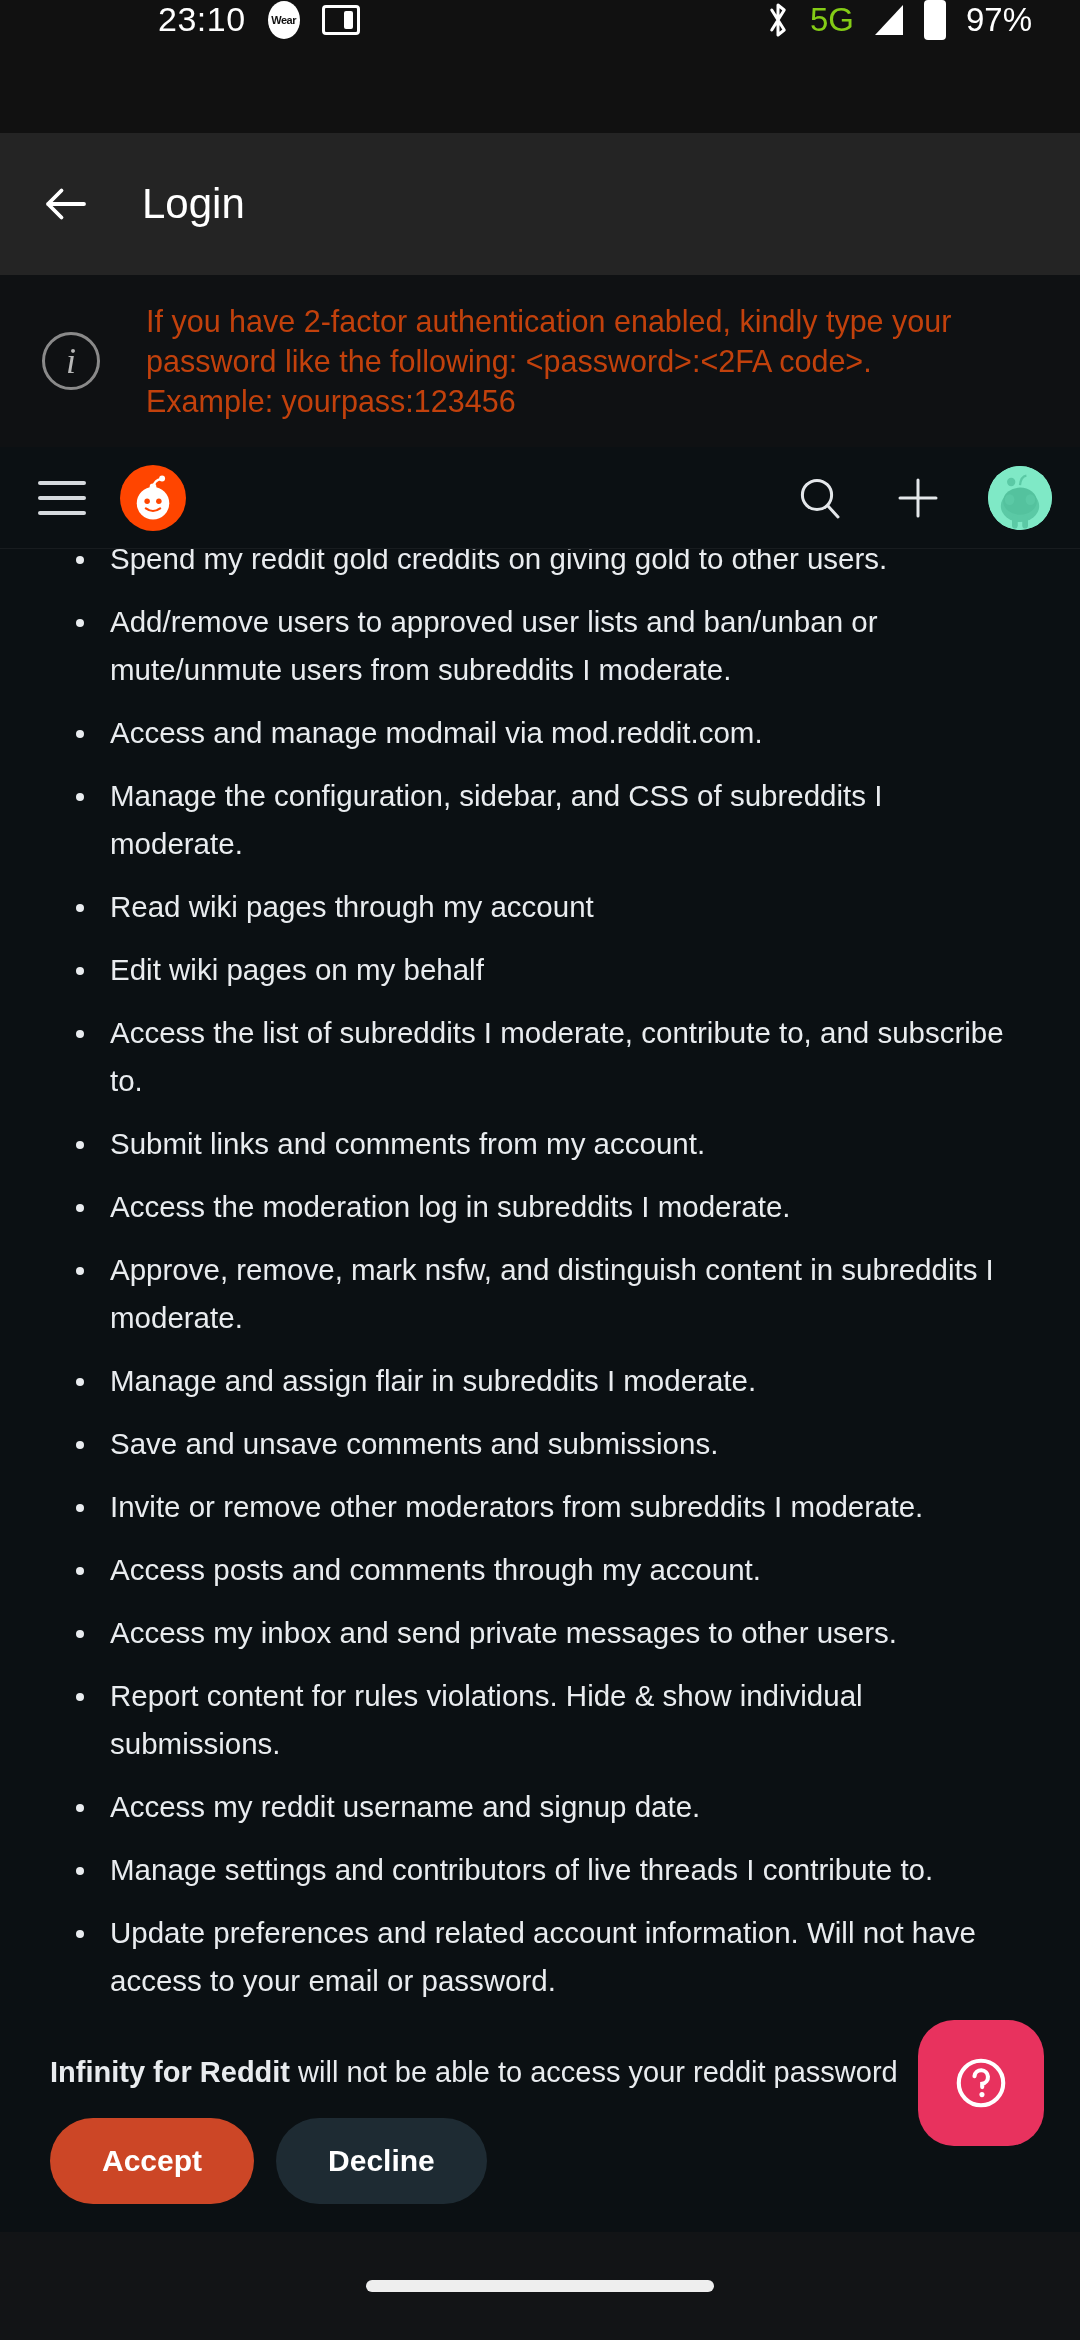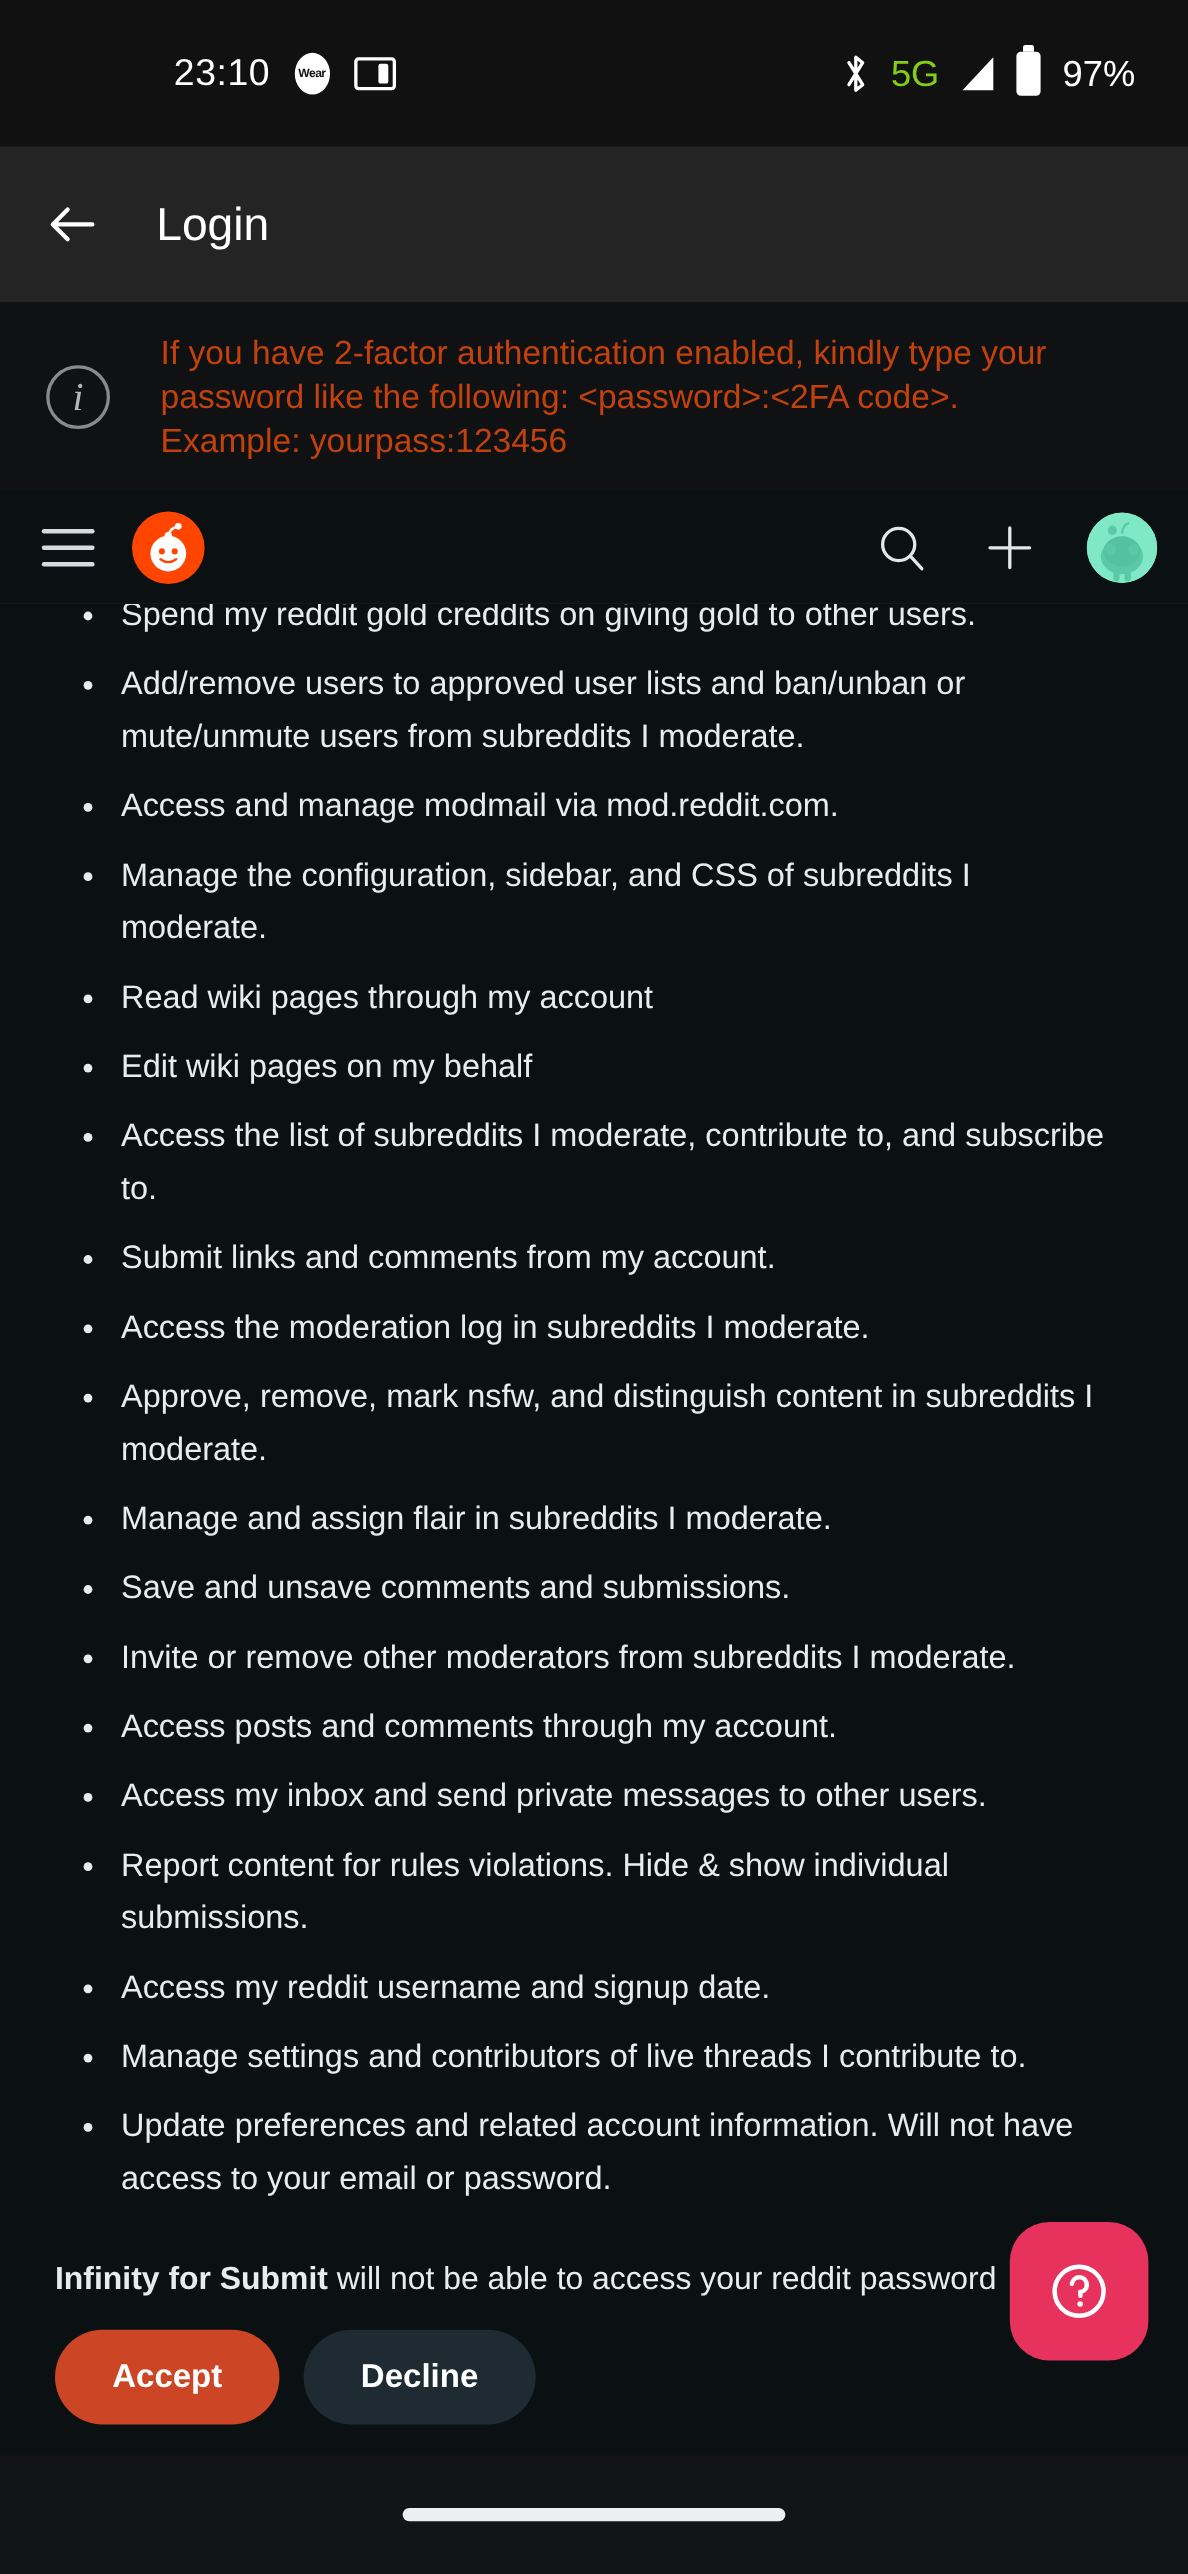--- a/index.html
+++ b/index.html
@@ -17,21 +17,21 @@
     background: #0b1013;
     display: flex;
     flex-direction: column;
   }
 
   
   .status-bar {
     height: 133px;
     background: #111111;
     display: flex;
-    align-items: center;
+    align-items: flex-start;
     padding: 0 48px 0 0;
     flex: none;
     position: relative;
   }
   .sb-left {
     display: flex;
     align-items: center;
     gap: 22px;
     margin-left: 158px;
   }
@@ -395,21 +395,21 @@
       <div class="perm-item">Access posts and comments through my account.</div>
       <div class="perm-item">Access my inbox and send private messages to other users.</div>
       <div class="perm-item">Report content for rules violations. Hide &amp; show individual submissions.</div>
       <div class="perm-item">Access my reddit username and signup date.</div>
       <div class="perm-item">Manage settings and contributors of live threads I contribute to.</div>
       <div class="perm-item">Update preferences and related account information. Will not have access to your email or password.</div>
 
     </div>
 
     <div class="footer-note">
-      <b>Infinity for Submit</b><span> will not be able to access your reddit password</span>
+      <b>Infinity for Reddit</b><span> will not be able to access your reddit password</span>
     </div>
 
     <div class="action-row">
       <button class="btn btn-accept">Accept</button>
       <button class="btn btn-decline">Decline</button>
     </div>
     <div class="content-bottom-pad"></div>
 
     <div class="fab">
       <svg width="58" height="58" viewBox="0 0 24 24">

